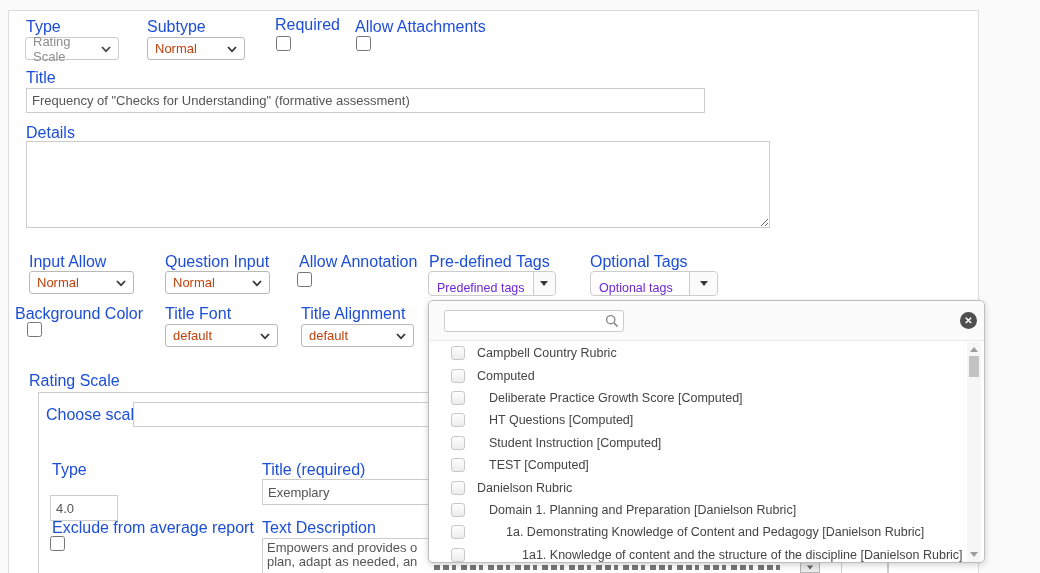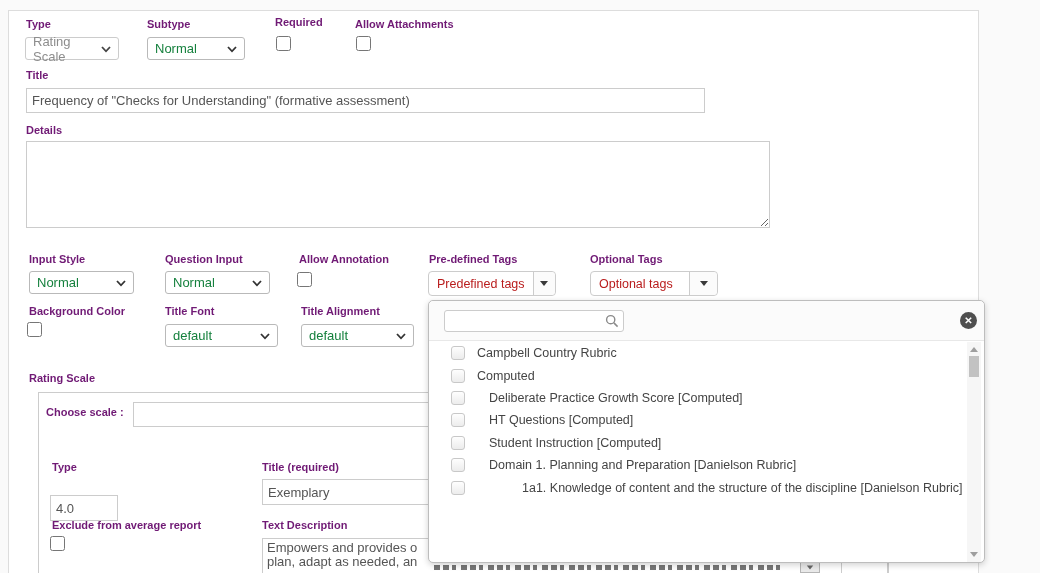--- a/index.html
+++ b/index.html
@@ -2,38 +2,38 @@
 <html><head>
 <meta charset="utf-8">
 <style>
   * { margin:0; padding:0; box-sizing:border-box; }
   html,body { font-family:"Liberation Sans", sans-serif; background:#fafafa; }
   .screen { position:relative; width:1040px; height:573px; overflow:hidden; background:#fafafa; }
 
   .container { position:absolute; left:8px; top:10px; width:971px; height:600px;
                background:#fff; border:1px solid #ddd; }
 
-  .lbl { position:absolute; font-size:11px; font-weight:bold; color:#701a75; white-space:nowrap; z-index:2; }
+  .lbl { position:absolute; font-size:16px; font-weight:normal; color:#1d4ed8; white-space:nowrap; z-index:2; }
 
   .txt-input { position:absolute; border:1px solid #ccc; background:#fff; font-size:13px; color:#555;
                padding:0 5px; font-family:inherit; z-index:2; outline:none; }
 
   textarea.txt-area { position:absolute; border:1px solid #ccc; background:#fff; font-size:13px; color:#555;
                padding:2px 4px; font-family:inherit; line-height:14px; z-index:2; outline:none; overflow:hidden; }
 
   .sel { position:absolute; border:1px solid #b9b9b9; border-radius:3px; background:#fff; font-size:13px;
-         color:#15803d; display:flex; align-items:center; padding:0 22px 0 7px; cursor:default;
+         color:#c2410c; display:flex; align-items:center; padding:0 22px 0 7px; cursor:default;
          height:23px; z-index:2; }
   .sel .chev { position:absolute; right:7px; top:8px; }
   .sel.disabled { color:#8d8d8d; border-color:#ccc; }
 
   .cb { position:absolute; width:15px; height:15px; margin:0; z-index:2; }
 
   .combo { position:absolute; height:25px; border:1px solid #ccc; border-radius:4px; background:#fff;
-           display:flex; align-items:center; font-size:12.5px; color:#b91c1c; z-index:2; cursor:pointer; }
+           display:flex; align-items:flex-end; font-size:12.5px; color:#6d28d9; z-index:2; cursor:pointer; }
   .combo-text { padding:0 8px; flex:1; white-space:nowrap; }
   .combo-btn { width:28px; height:100%; border-left:1px solid #ccc; display:flex; align-items:center;
                justify-content:center; background:#fbfbfb; border-radius:0 4px 4px 0; }
   .tri-down { width:0; height:0; border-left:4px solid transparent; border-right:4px solid transparent;
               border-top:5px solid #3a3a3a; }
 
   .rating-box { position:absolute; left:38px; top:392px; width:850px; height:210px;
                 border:1px solid #ccc; background:#fff; z-index:1; }
 
   
@@ -99,21 +99,21 @@
 
   <div class="lbl" style="left:355px; top:18px;">Allow Attachments</div>
   <input type="checkbox" class="cb" style="left: 356px; top: 36px;">
 
   <div class="lbl" style="left:26px; top:69px;">Title</div>
   <input type="text" class="txt-input" style="left: 26px; top: 88px; width: 679px; height: 25px;" value="Frequency of &quot;Checks for Understanding&quot; (formative assessment)">
 
   <div class="lbl" style="left:26px; top:124px;">Details</div>
   <textarea class="txt-area" style="left: 26px; top: 141px; width: 744px; height: 87px; resize: both; overflow: auto;"></textarea>
 
-  <div class="lbl" style="left:29px; top:253px;">Input Style</div>
+  <div class="lbl" style="left:29px; top:253px;">Input Allow</div>
   <div class="sel" style="left:29px; top:271px; width:105px;">
     <span>Normal</span>
     <svg class="chev" width="10" height="7">
         <path d="M1 1 L5 5.3 L9 1" stroke="#333" stroke-width="1.8" fill="none"></path>
       </svg>
   </div>
 
   <div class="lbl" style="left:165px; top:253px;">Question Input</div>
   <div class="sel" style="left:165px; top:271px; width:105px;">
     <span>Normal</span>
@@ -134,21 +134,21 @@
   </div>
 
   <div class="lbl" style="left:590px; top:253px;">Optional Tags</div>
   <div class="combo" style="left:590px; top:271px; width:128px;">
     <span class="combo-text">Optional tags</span>
     <span class="combo-btn">
       <span class="tri-down"></span>
     </span>
   </div>
 
-  <div class="lbl" style="left:29px; top:305px;">Background Color</div>
+  <div class="lbl" style="left:15px; top:305px;">Background Color</div>
   <input type="checkbox" class="cb" style="left: 27px; top: 322px;">
 
   <div class="lbl" style="left:165px; top:305px;">Title Font</div>
   <div class="sel" style="left:165px; top:324px; width:113px;">
     <span>default</span>
     <svg class="chev" width="10" height="7">
         <path d="M1 1 L5 5.3 L9 1" stroke="#333" stroke-width="1.8" fill="none"></path>
       </svg>
   </div>
 
@@ -210,21 +210,33 @@
         <div class="tag-row">
           <span class="tag-cb"></span>
           <span class="tag-label lvl1">HT Questions [Computed]</span>
         </div>
         <div class="tag-row">
           <span class="tag-cb"></span>
           <span class="tag-label lvl1">Student Instruction [Computed]</span>
         </div>
         <div class="tag-row">
           <span class="tag-cb"></span>
+          <span class="tag-label lvl1">TEST [Computed]</span>
+        </div>
+        <div class="tag-row">
+          <span class="tag-cb"></span>
+          <span class="tag-label lvl0">Danielson Rubric</span>
+        </div>
+        <div class="tag-row">
+          <span class="tag-cb"></span>
           <span class="tag-label lvl1">Domain 1. Planning and Preparation [Danielson Rubric]</span>
+        </div>
+        <div class="tag-row">
+          <span class="tag-cb"></span>
+          <span class="tag-label lvl2">1a. Demonstrating Knowledge of Content and Pedagogy [Danielson Rubric]</span>
         </div>
         <div class="tag-row">
           <span class="tag-cb"></span>
           <span class="tag-label lvl3">1a1. Knowledge of content and the structure of the discipline [Danielson Rubric]</span>
         </div>
       </div>
 
     <div class="vscroll">
       <div class="arr-up"></div>
       <div class="thumb"></div>

